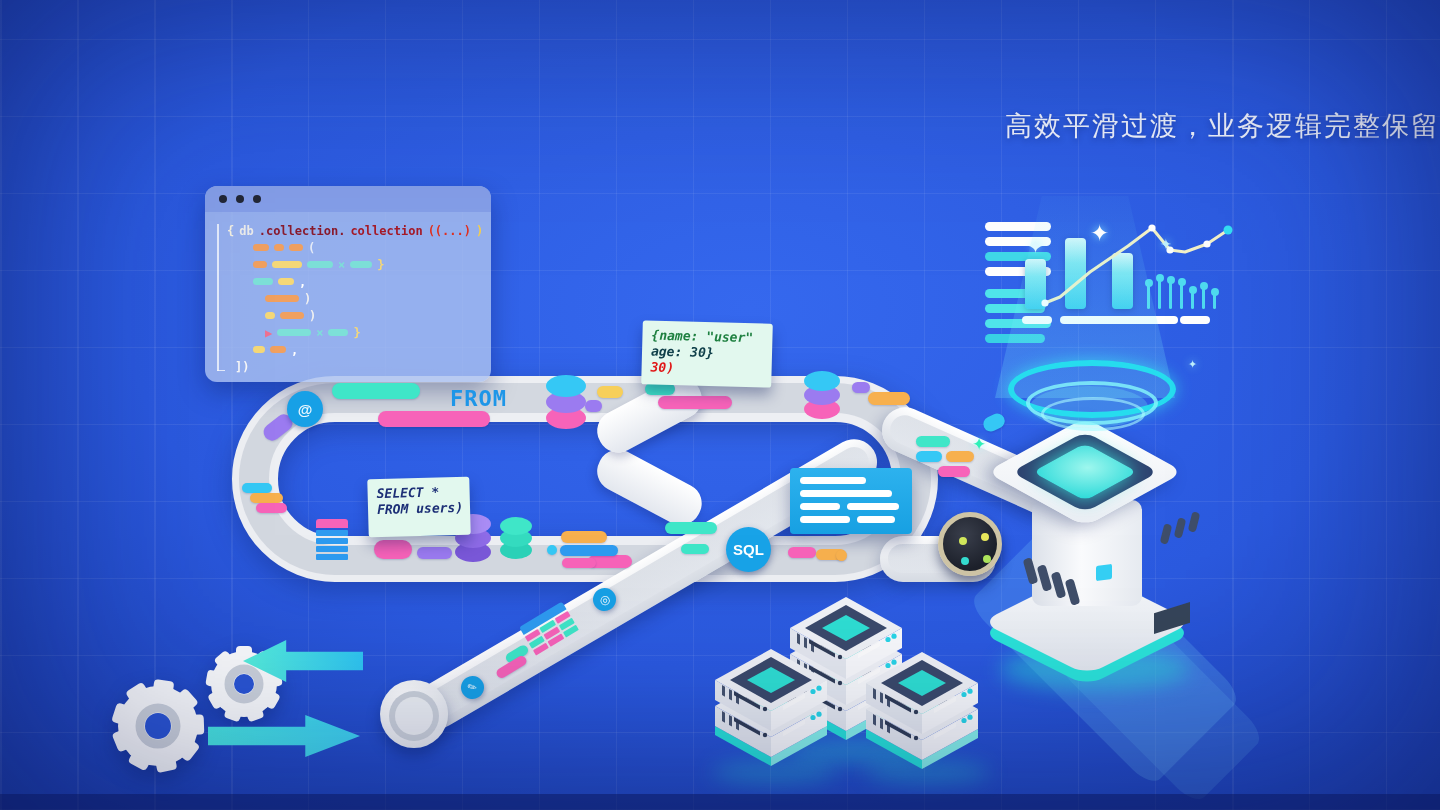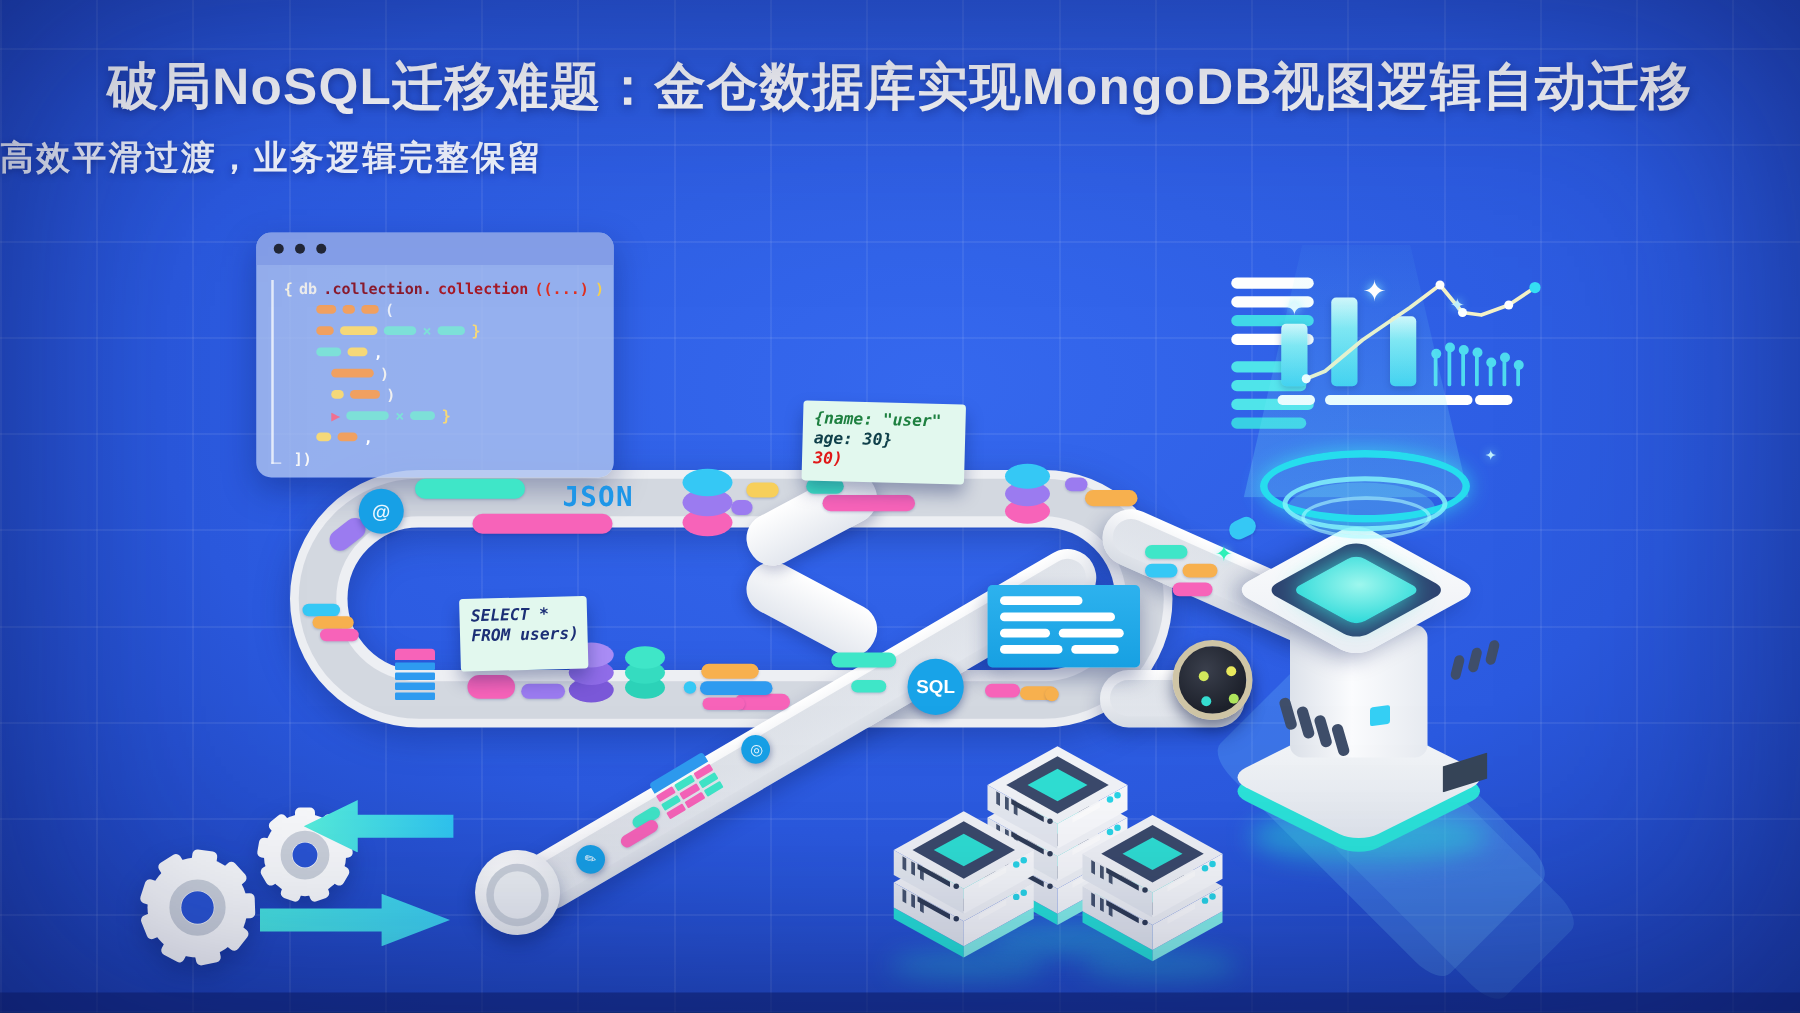--- a/index.html
+++ b/index.html
@@ -6,21 +6,21 @@
   *{box-sizing:border-box;font-family:"Liberation Sans","DejaVu Sans",sans-serif;}
   .stage{position:relative;width:1440px;height:810px;overflow:hidden;margin:0 auto;
     background:radial-gradient(ellipse 1200px 700px at 52% 38%, #3568ee 0%, #2b5ae0 52%, #2148c2 78%, #1b3cab 100%);}
   .grid{position:absolute;inset:0;z-index:0;pointer-events:none;
     background-image:
       repeating-linear-gradient(0deg, rgba(255,255,255,.07) 0 1.5px, transparent 1.5px 77px),
       repeating-linear-gradient(90deg, rgba(255,255,255,.07) 0 1.5px, transparent 1.5px 77px);}
   .vignette{position:absolute;inset:0;z-index:11;pointer-events:none;box-shadow:inset 0 0 230px rgba(8,16,70,.5);}
   .bottombar{position:absolute;left:0;bottom:0;width:100%;height:16px;background:rgba(10,22,92,.5);z-index:11;}
   .title{position:absolute;top:42px;left:0;width:100%;text-align:center;color:#fff;font-size:41px;font-weight:bold;letter-spacing:1px;z-index:10;text-shadow:0 2px 8px rgba(10,20,80,.45);}
-  .subtitle{position:absolute;top:108px;left:0;width:100%;text-align:left;color:#f2f6ff;font-size:27px;font-weight:bold;letter-spacing:2px;z-index:10;text-shadow:0 2px 6px rgba(10,20,80,.4);}
+  .subtitle{position:absolute;top:108px;left:0;width:100%;text-align:right;color:#f2f6ff;font-size:27px;font-weight:normal;letter-spacing:2px;z-index:10;text-shadow:0 2px 6px rgba(10,20,80,.4);}
 
   
   .codewin{position:absolute;left:205px;top:186px;width:286px;height:196px;border-radius:12px;z-index:3;
     background:rgba(172,194,240,.82);box-shadow:0 10px 26px rgba(10,22,90,.35);overflow:hidden;}
   .cw-head{height:26px;background:rgba(132,158,232,.95);display:flex;align-items:center;padding-left:14px;gap:9px;}
   .cw-dot{width:8px;height:8px;border-radius:50%;background:#222737;}
   .cw-body{position:relative;padding:10px 8px 6px 22px;}
   .cw-guide{position:absolute;left:12px;top:12px;bottom:10px;width:1.5px;background:rgba(255,255,255,.75);}
   .cw-guide:after{content:"";position:absolute;left:0;bottom:0;width:8px;height:1.5px;background:rgba(255,255,255,.75);}
   .cw-line{height:17px;display:flex;align-items:center;gap:5px;font-family:"DejaVu Sans Mono",monospace;font-size:12px;font-weight:bold;white-space:nowrap;}
@@ -100,21 +100,20 @@
   .arrow-right{left:208px;top:715px;width:152px;height:42px;
     clip-path:polygon(100% 50%,64% 0,64% 28%,0 28%,0 72%,64% 72%,64% 100%);
     background:linear-gradient(90deg,#48e6e2,#3ed2f4);}
 </style>
 </head>
 <body>
 
 <div class="stage">
   <div class="grid"></div>
 
-  <div class="title">破局NoSQL迁移难题：金仓数据库实现MongoDB视图逻辑自动迁移</div>
   <div class="subtitle">高效平滑过渡，业务逻辑完整保留</div>
 
   <div class="codewin">
     <div class="cw-head">
       <span class="cw-dot"></span>
       <span class="cw-dot"></span>
       <span class="cw-dot"></span>
     </div>
     <div class="cw-body" id="cw-body">
       <div class="cw-guide"></div>
@@ -176,21 +175,21 @@
   <div class="ring-channel"></div>
   <div class="tube tube-diag"></div>
   <div class="chev chev1"></div>
   <div class="chev chev2"></div>
   <div class="tube tube-desc"></div>
   <div class="tube tube-bot"></div>
   <div class="cap cap1"></div>
   <div class="cap cap2"></div>
   <div class="cap cap3"></div>
 
-  <div class="json-label">JSON</div>
+  <div class="json-label">FROM</div>
   <div class="sql-badge">SQL</div>
 
   <div class="card" id="blue-card">
       <div class="card-row">
         <b style="width: 66px;"></b>
       </div>
       <div class="card-row">
         <b style="width: 92px;"></b>
       </div>
       <div class="card-row">

